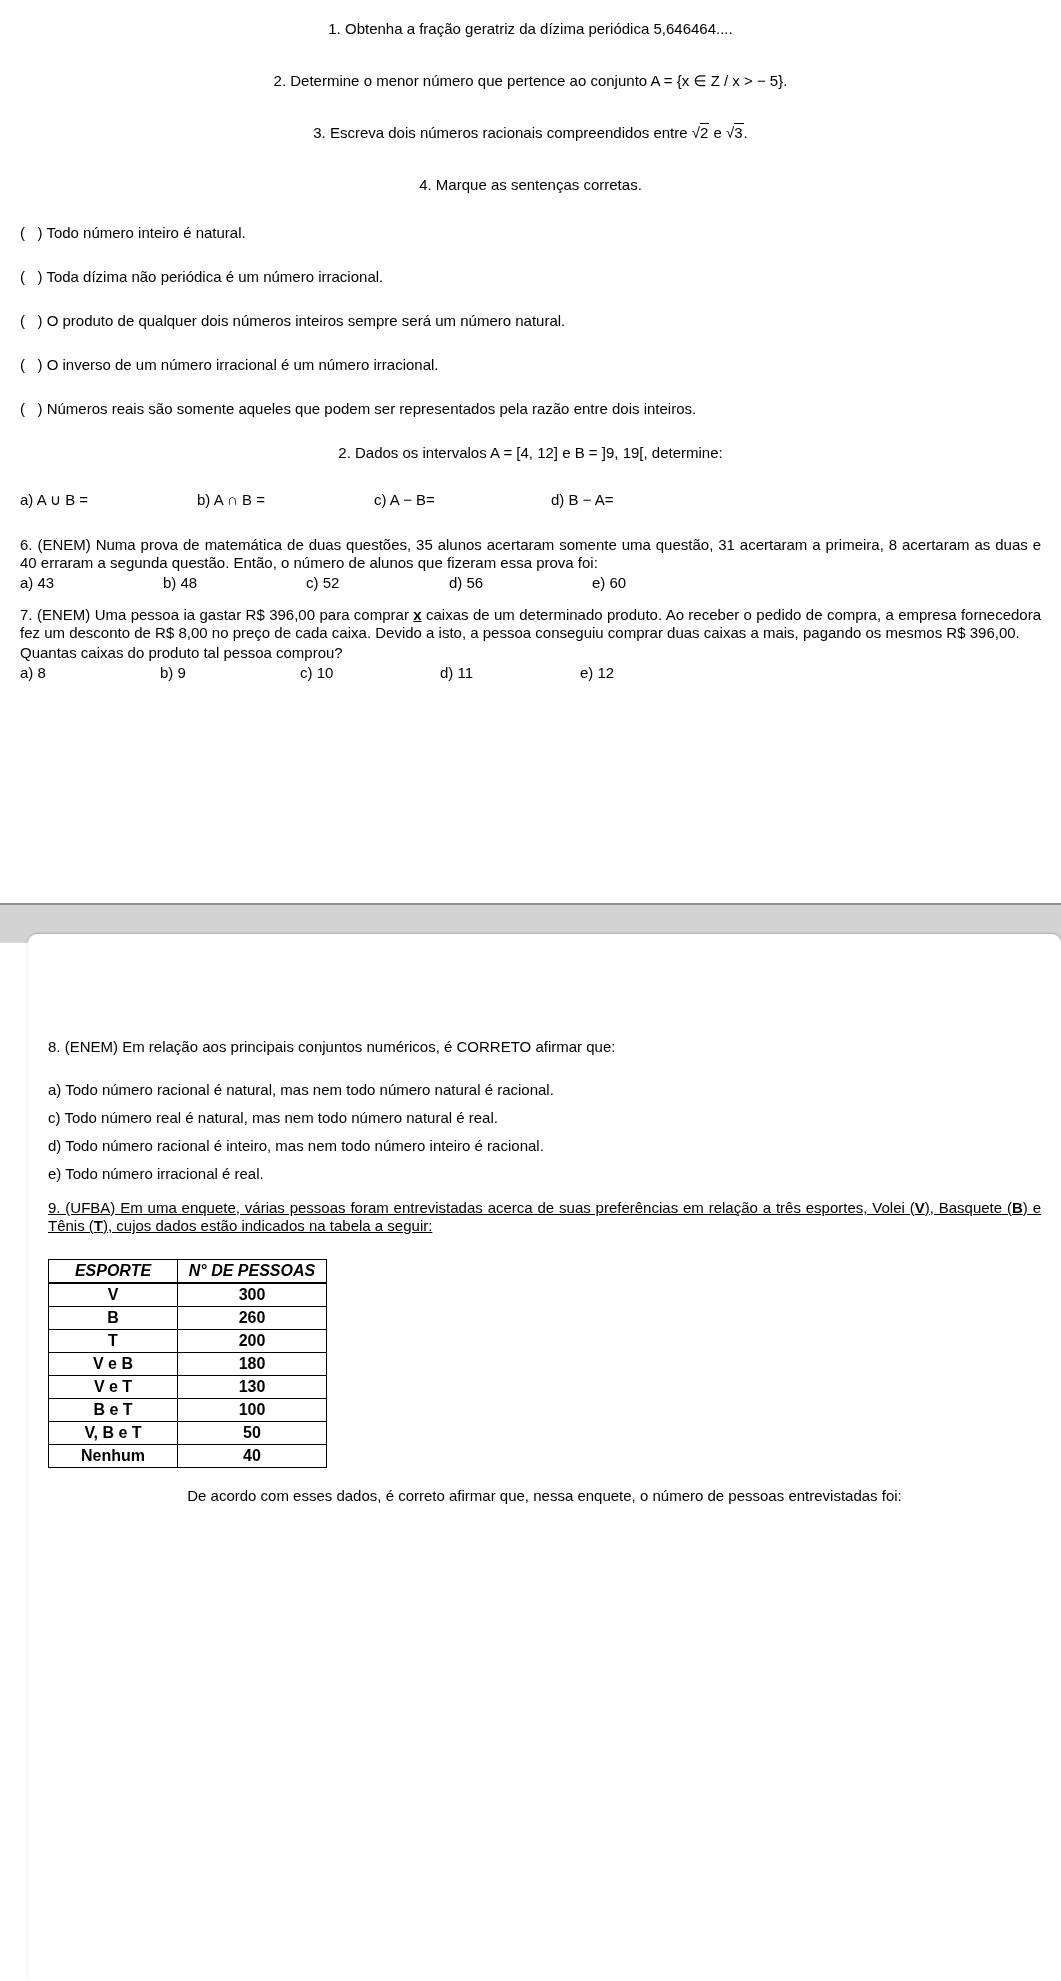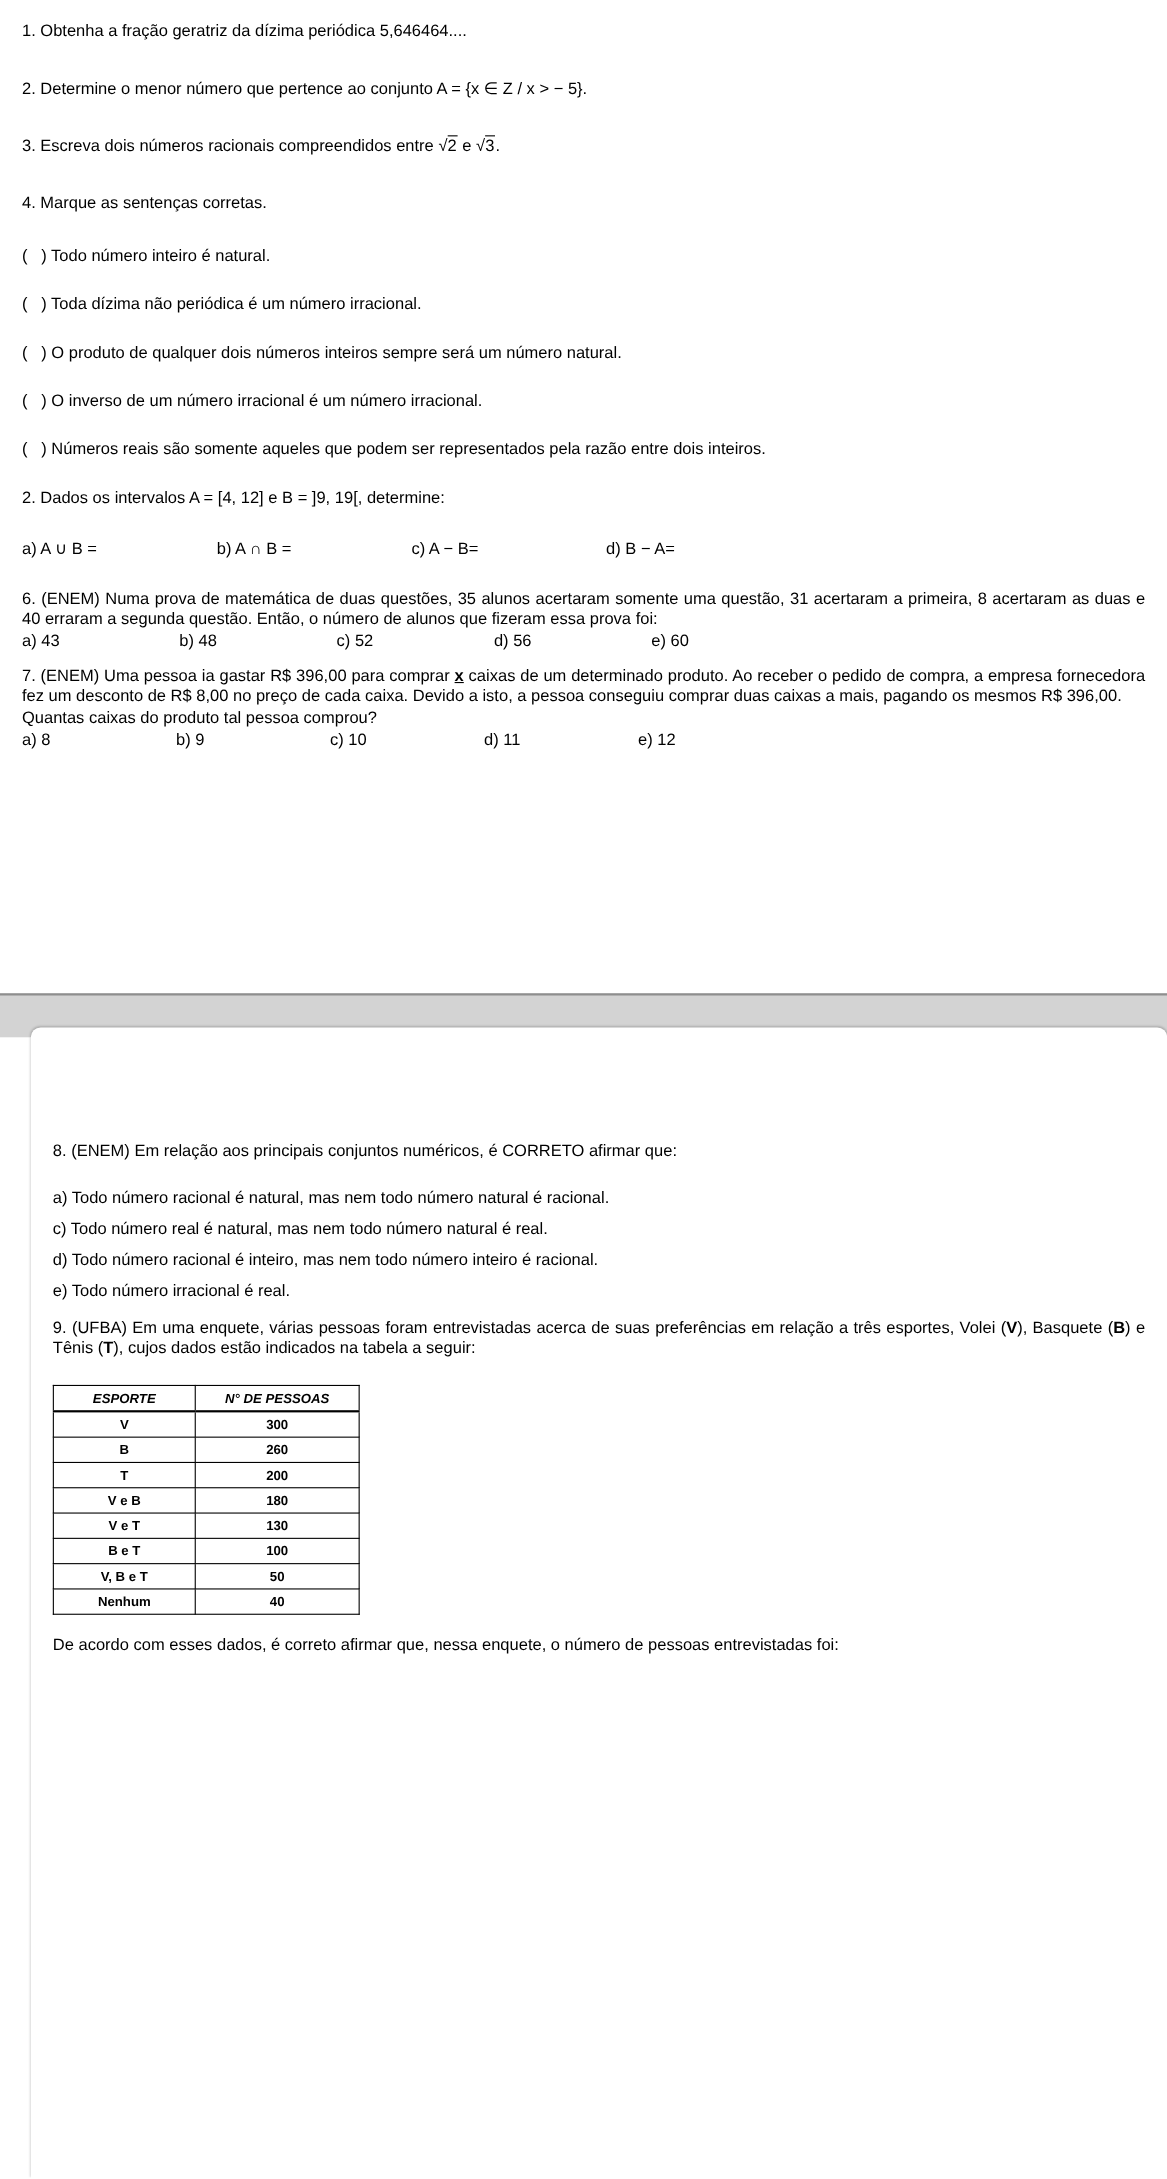--- a/index.html
+++ b/index.html
@@ -16,45 +16,45 @@
   .page2{
     min-height:1046px;
     margin-top:-9px;
     border-radius:9px 9px 0 0;
     padding-top:104px;
     position:relative;
     box-shadow:0 -1px 2px rgba(0,0,0,0.18);
     margin-left:28px;
   }
   p{margin:0;}
-  .q{margin:0 0 34px;}
+  .q{margin:0 0 34px;text-align:center;}
   .q4t{margin:0 0 30px;}
   .q4i{margin:0 0 26px;}
   .q5t{margin:8px 0 29px;}
   .para{margin:0 0 2px;text-align:justify;}
   .q7q{margin:0 0 2px;}
   .opts{margin:0 0 27px;white-space:nowrap;}
   .opts span{display:inline-block;}
   .opts span:last-child{width:auto;}
   .opts-q5 span{width:177px;}
   .opts-q6{margin-bottom:14px;}
   .opts-q6 span{width:143px;}
   .opts-q7{margin-bottom:0;text-decoration:underline;}
   .opts-q7 span{width:140px;}
   .opts-q9{margin-bottom:0;}
   .opts-q9 span{width:147px;}
   .q8t{margin:0 0 25px;}
   .q8i{margin:0 0 10px;}
-  .q9p{margin:16px 0 24px;text-align:justify;}
+  .q9p{margin:16px 0 24px;text-align:justify;text-decoration:underline;}
   .q9c{margin:0 0 25px;}
   .radicand{border-top:1px solid #000;padding:0 1px 0 0;}
   table.sports{
     border-collapse:collapse;
     margin:0 0 19px;
-    font-size:12px;
+    font-size:16px;
     font-weight:bold;
     line-height:14px;
   }
   table.sports th, table.sports td{
     border:1px solid #000;
     text-align:center;
     padding:4px 4px;
   }
   table.sports th{font-style:italic;border-bottom:2px solid #000;}
   table.sports th:first-child, table.sports td:first-child{width:120px;}

